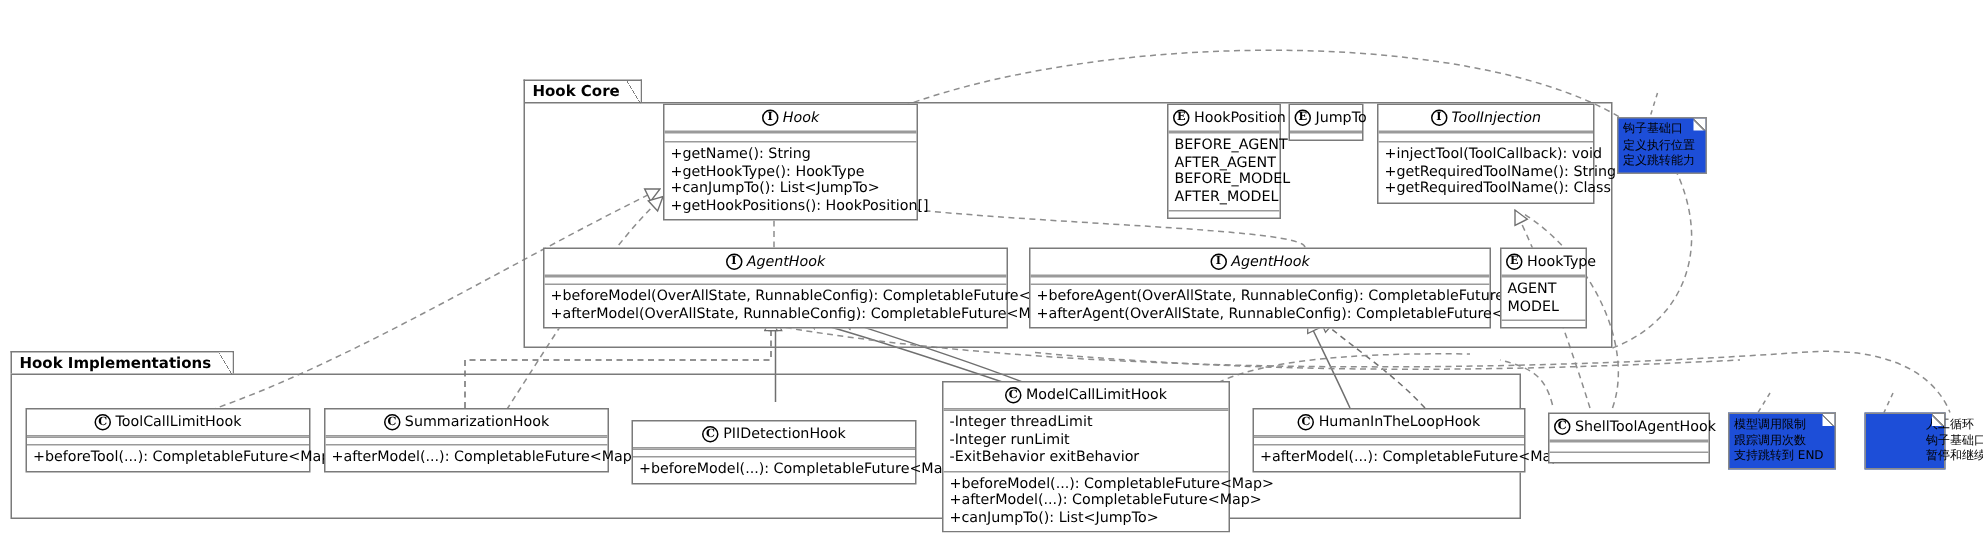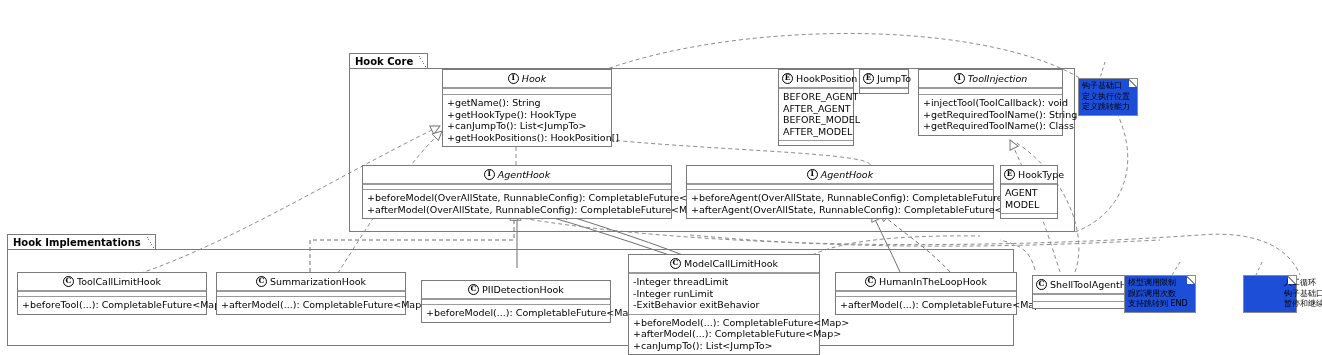--- a/index.html
+++ b/index.html
@@ -289,21 +289,21 @@
     <div class="empty-sec"></div>
   </div>
 
   <div class="note" style="left:1078px;top:78px;width:60px;">
     <div class="fold"></div>
     <div class="nline">钩子基础口</div>
     <div class="nline">定义执行位置</div>
     <div class="nline">定义跳转能力</div>
   </div>
 
-  <div class="note" style="left:1124px;top:275px;width:72px;">
+  <div class="note" style="left:1152px;top:275px;width:72px;">
     <div class="fold"></div>
     <div class="nline">模型调用限制</div>
     <div class="nline">跟踪调用次数</div>
     <div class="nline">支持跳转到 END</div>
   </div>
 
   <div class="note" style="left:1243px;top:275px;width:54px;padding-left:40px;">
     <div class="fold"></div>
     <div class="nline">人工循环</div>
     <div class="nline">钩子基础口</div>

